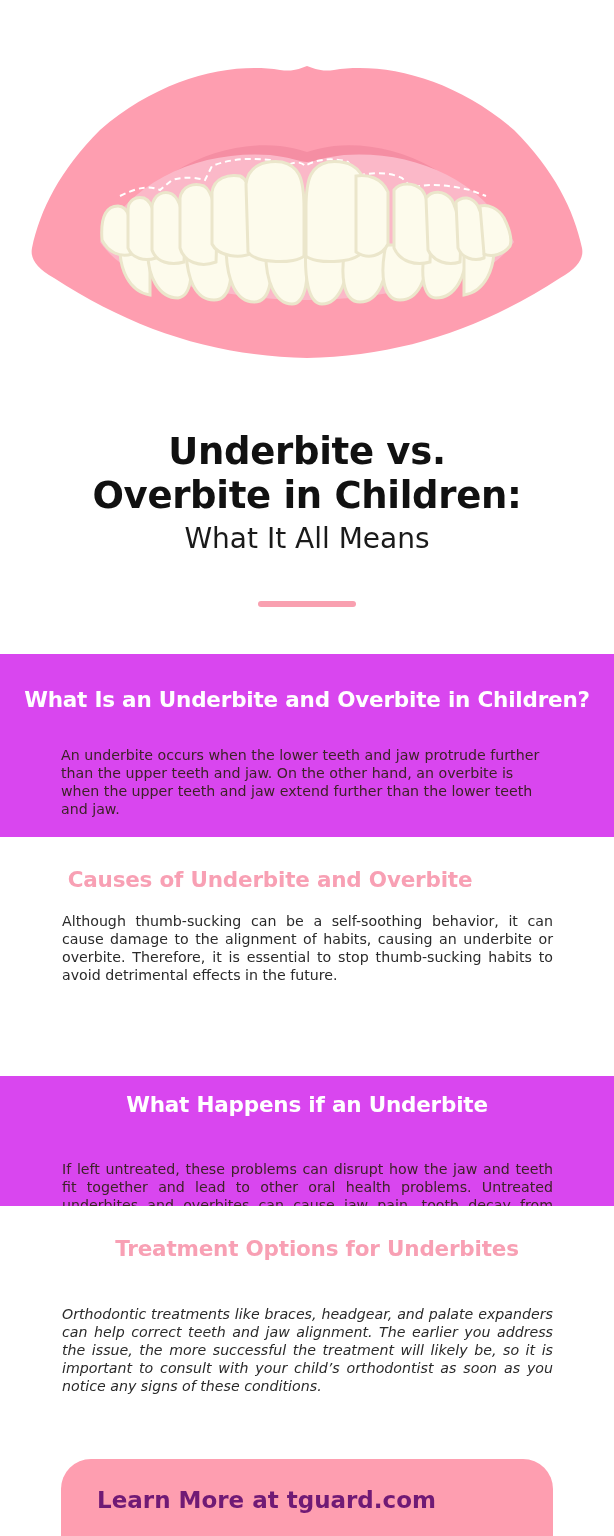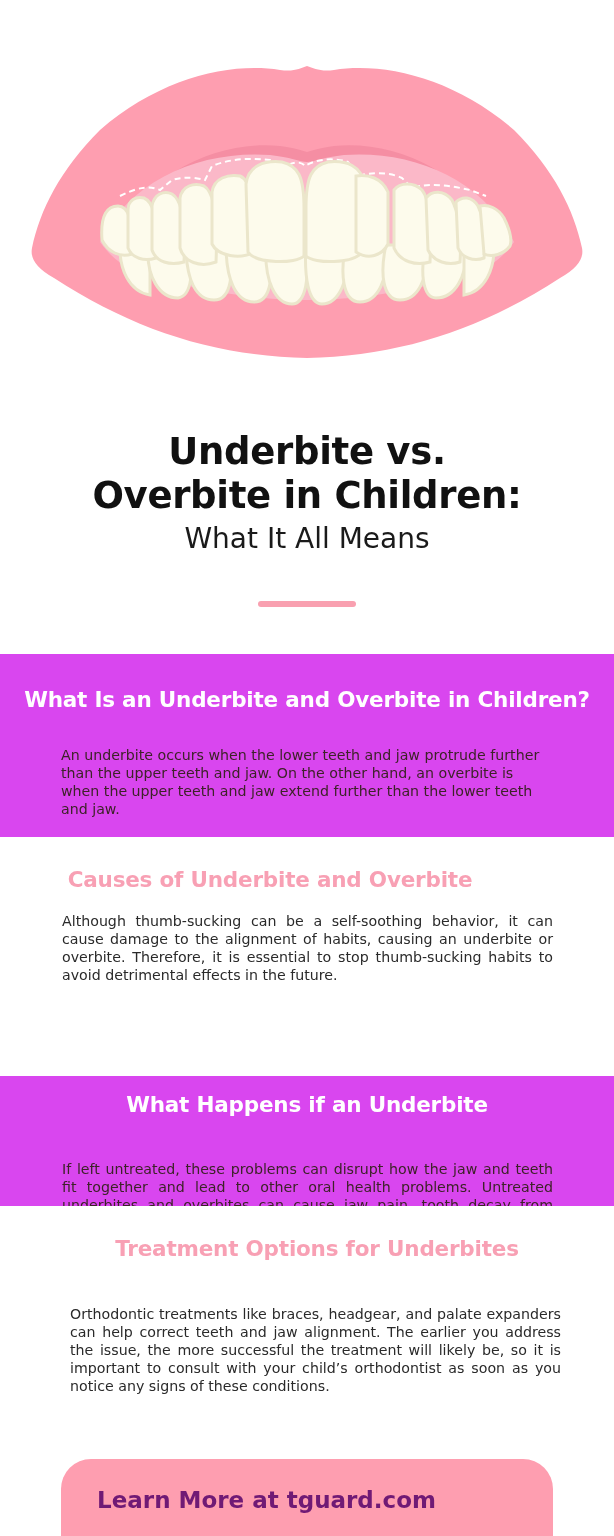--- a/index.html
+++ b/index.html
@@ -30,21 +30,21 @@
     #s2 { top: 837px; height: 186px; }
     #s2 .sec-title { position: absolute; top: 29px; left: 12px; width: 516px; }
     #s2 .sec-body { position: absolute; left: 62px; top: 75px; width: 491px; }
 
     #s3 { top: 1076px; height: 183px; }
     #s3 .sec-title { position: absolute; top: 15px; left: 0; width: 614px; }
     #s3 .sec-body { position: absolute; left: 62px; top: 84px; width: 491px; }
 
     #s4 { top: 1206px; height: 254px; }
     #s4 .sec-title { position: absolute; top: 29px; left: 0; width: 614px; margin-left: 10px; }
-    #s4 .sec-body { position: absolute; left: 70px; top: 99px; width: 491px; }
+    #s4 .sec-body { position: absolute; left: 62px; top: 99px; width: 491px; font-style: italic; }
 
     .cta { position: absolute; left: 61px; top: 1459px; width: 492px; height: 100px; border-radius: 30px 30px 0 0; background: #fe9eb0; }
     .cta-label { position: absolute; left: 0; top: 26px; width: 411px; text-align: center; color: #701a75; font-weight: bold; font-size: 23px; line-height: 30px; }
   </style>
 </head>
 <body>
 
 <div class="hero">
   <svg width="614" height="400" viewBox="0 0 614 400">
 

